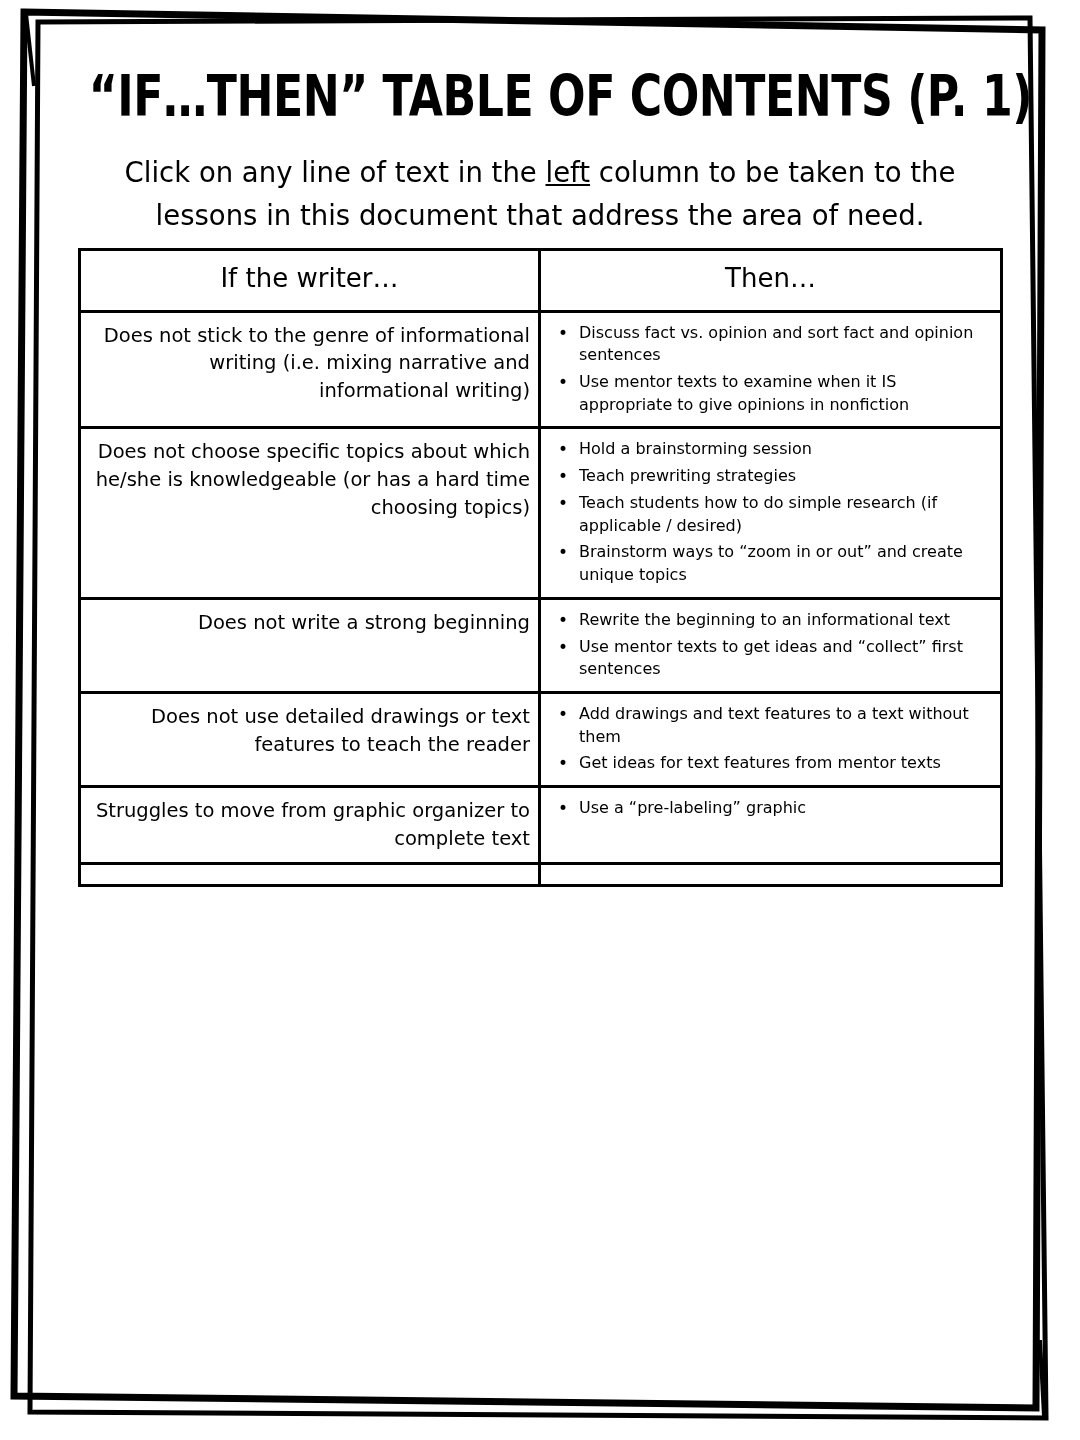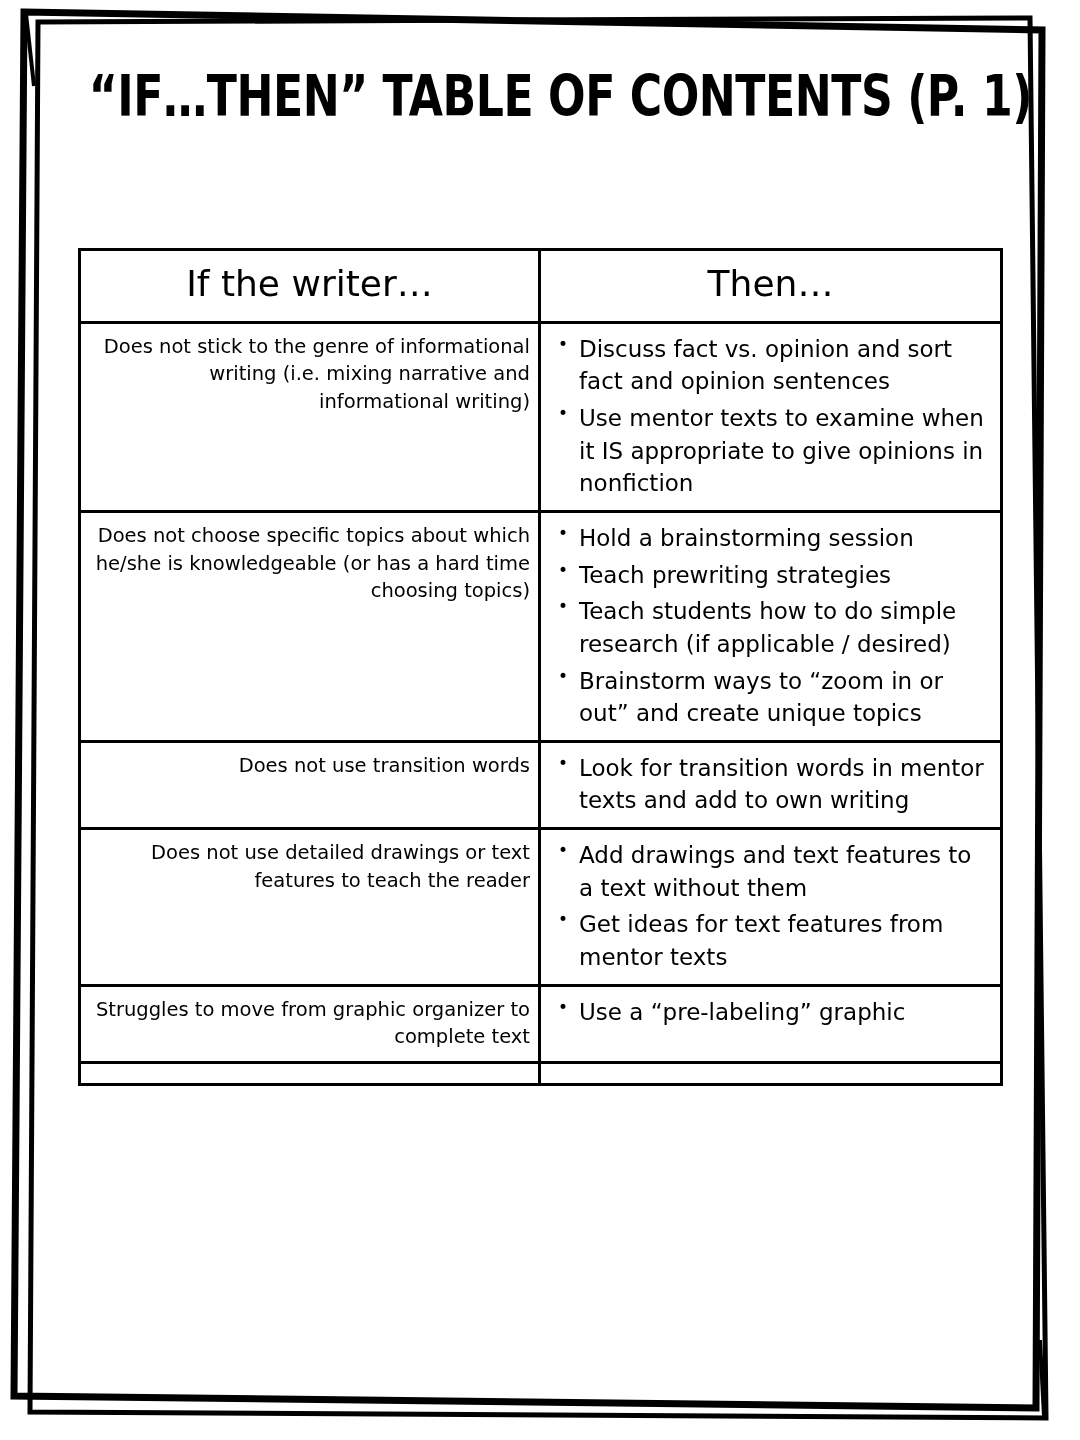--- a/index.html
+++ b/index.html
@@ -83,32 +83,32 @@
   table.ifthen th,
   table.ifthen td {
     border: 3px solid #000;
     vertical-align: top;
     background: #fff;
   }
 
   table.ifthen th {
     text-align: center;
     font-weight: 400;
-    font-size: 36px;
+    font-size: 26px;
     padding: 13px 6px 17px 6px;
     line-height: 1.1;
   }
 
   td.if-cell {
     font-size: 19.5px;
     line-height: 1.42;
     padding: 9px 8px 10px 10px;
   }
   td.then-cell {
-    font-size: 23px;
+    font-size: 16px;
     line-height: 1.42;
     padding: 9px 8px 10px 6px;
   }
 
   td.then-cell ul {
     margin: 0;
     padding: 0 0 0 30px;
     list-style: none;
   }
   td.then-cell li {
@@ -138,20 +138,21 @@
   <path d="M 38 22 L 1030 18 L 1046 1418 L 30 1412 Z" fill="none" stroke="#000" stroke-width="5" stroke-linejoin="miter"></path>
 
   <path d="M 26 14 L 34 86" fill="none" stroke="#000" stroke-width="4"></path>
   <path d="M 1040 1340 L 1044 1416" fill="none" stroke="#000" stroke-width="4"></path>
 </svg>
 
 <div class="page">
 
   <h1 class="title">“IF…THEN” TABLE OF CONTENTS (P. 1)</h1>
 
+  <p class="subtitle"><span>Click on any line of text in the </span><u>left</u><span> column to be taken to the lessons in this document that address the area of need.</span></p>
 
   <div class="tbl-wrap">
     <table class="ifthen">
       <colgroup>
           <col class="c-if">
           <col class="c-then">
         </colgroup>
       <thead>
         <tr>
           <th>If the writer…</th>
@@ -178,25 +179,26 @@
               <ul>
                 <li>Hold a brainstorming session</li>
                 <li>Teach prewriting strategies</li>
                 <li>Teach students how to do simple research (if applicable / desired)</li>
                 <li>Brainstorm ways to “zoom in or out” and create unique topics</li>
               </ul>
             </td>
           </tr>
           <tr>
             <td class="if-cell">
-              <span class="if-line">Does not use transition words</span>
-            </td>
-            <td class="then-cell">
-              <ul>
-                <li>Look for transition words in mentor texts and add to own writing</li>
+              <span class="if-line">Does not write a strong beginning</span>
+            </td>
+            <td class="then-cell">
+              <ul>
+                <li>Rewrite the beginning to an informational text</li>
+                <li>Use mentor texts to get ideas and “collect” first sentences</li>
               </ul>
             </td>
           </tr>
           <tr>
             <td class="if-cell">
               <span class="if-line">Does not use detailed drawings or text features to teach the reader</span>
             </td>
             <td class="then-cell">
               <ul>
                 <li>Add drawings and text features to a text without them</li>

